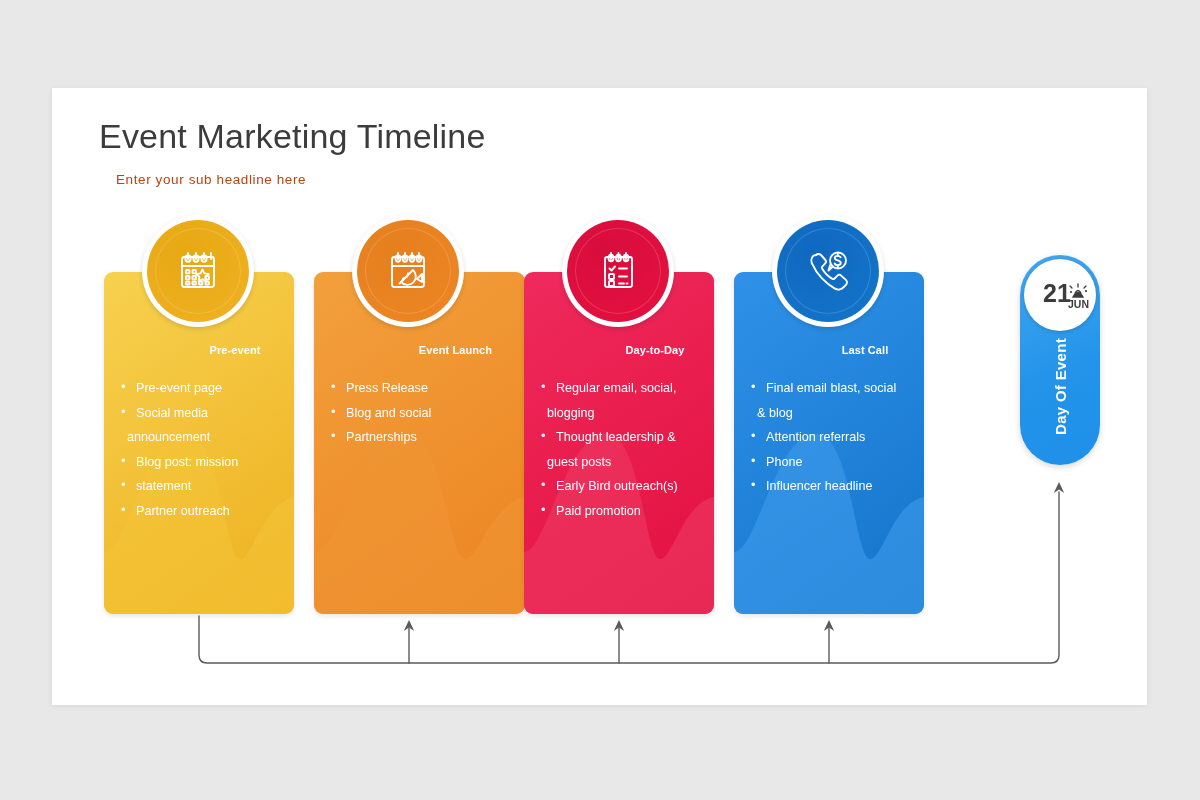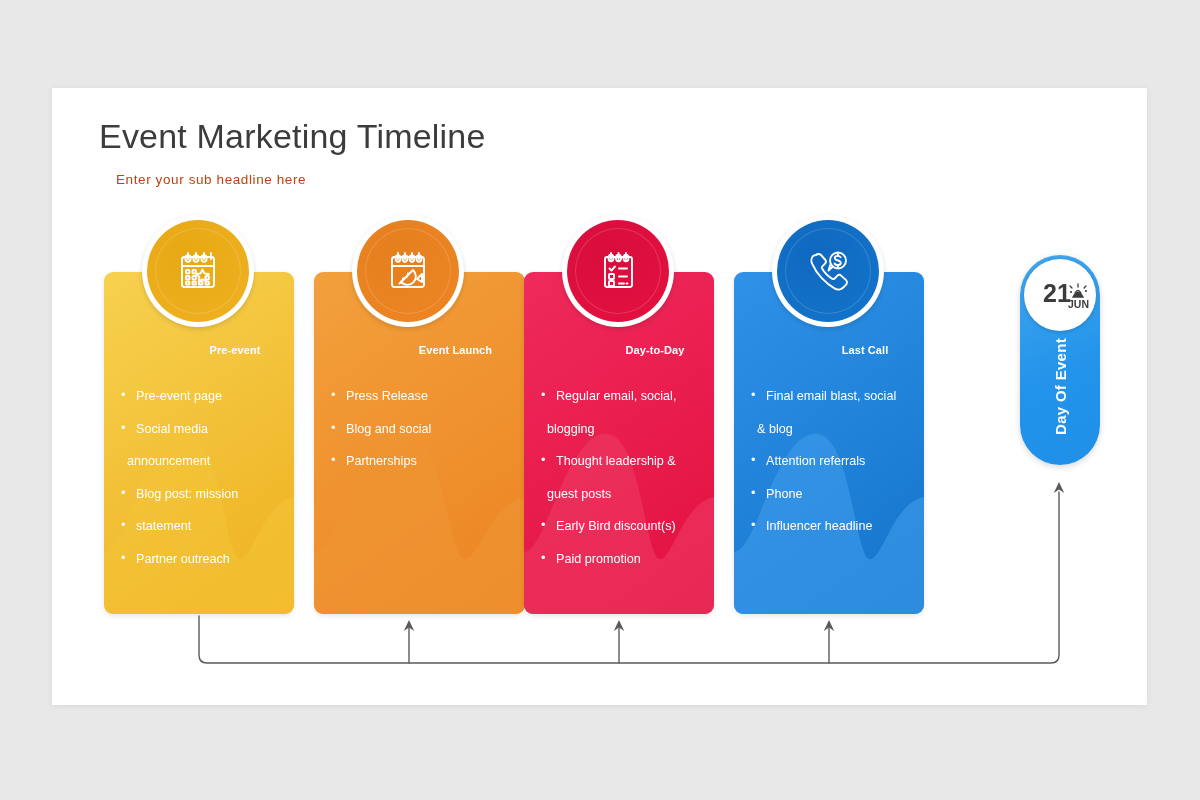--- a/index.html
+++ b/index.html
@@ -46,21 +46,20 @@
     margin-left:36px;
   }
   .card-list{
     position:absolute;top:104px;left:0;width:100%;
     margin:0;padding:0;list-style:none;
   }
   .card-list li{
     position:relative;
     color:#fff;font-size:12.6px;line-height:24.6px;
     padding:0 14px 0 32px;
-    margin-top:8px;
   }
   .card-list li:before{
     content:"•";position:absolute;left:17px;top:-1px;
     font-size:13px;color:#fff;opacity:.95;
   }
   .card-list li.cont:before{content:"";}
   .card-list li.cont{padding-left:23px;}
 
   
   .icon-circle{
@@ -211,21 +210,21 @@
           <svg viewBox="0 0 190 212" preserveAspectRatio="none">
             <path d="M0 212 L0 150 C22 150 40 40 78 32 C112 25 118 120 130 150 C140 175 152 128 168 110 C176 100 184 96 190 95 L190 212 Z" fill="#ee3863" opacity="0.62"></path>
           </svg>
         </div>
         <div class="card-title">Day-to-Day</div>
         <ul class="card-list">
           <li>Regular email, social,</li>
           <li class="cont">blogging</li>
           <li>Thought leadership &amp;</li>
           <li class="cont">guest posts</li>
-          <li>Early Bird discount(s)</li>
+          <li>Early Bird outreach(s)</li>
           <li>Paid promotion</li>
         </ul>
       </div>
       <div class="icon-circle" style="left: 562px;">
         <div class="disc" style="background: radial-gradient(circle at 38% 32%, rgb(216, 13, 60) 0%, rgb(226, 16, 63) 78%);">
           <svg width="50" height="50" viewBox="0 0 50 50">
             <g stroke="#ffffff" fill="none" stroke-width="1.9" stroke-linecap="round" stroke-linejoin="round">
               <rect x="12" y="11" width="27" height="30" rx="2.2"></rect>
               <path d="M18 7 v6 M25.5 7 v6 M33 7 v6"></path>
               <ellipse cx="18" cy="12" rx="2.5" ry="3.3"></ellipse>

